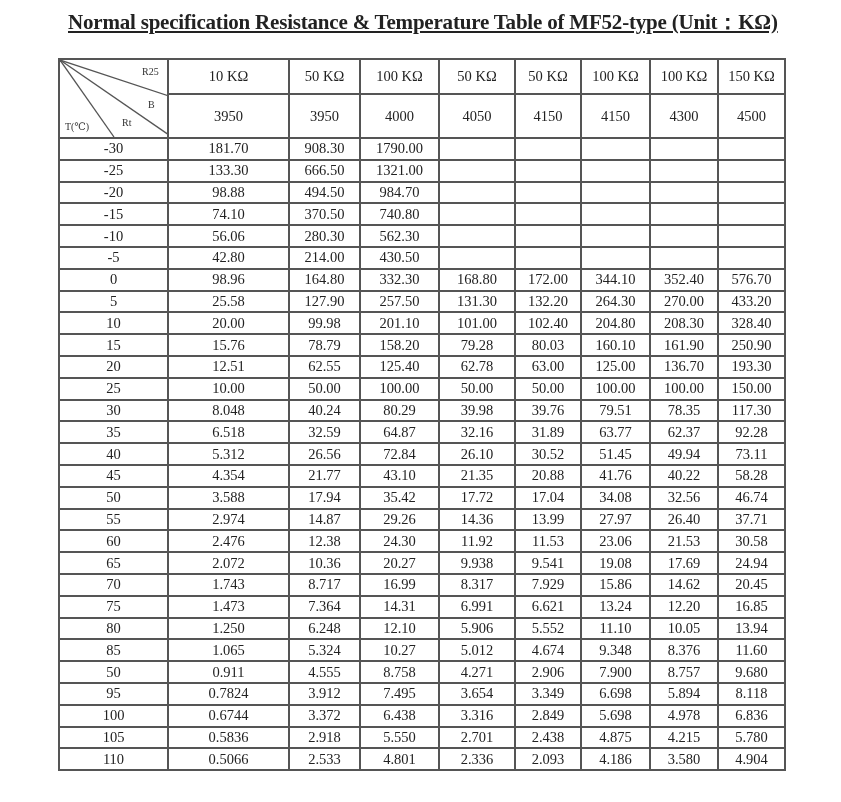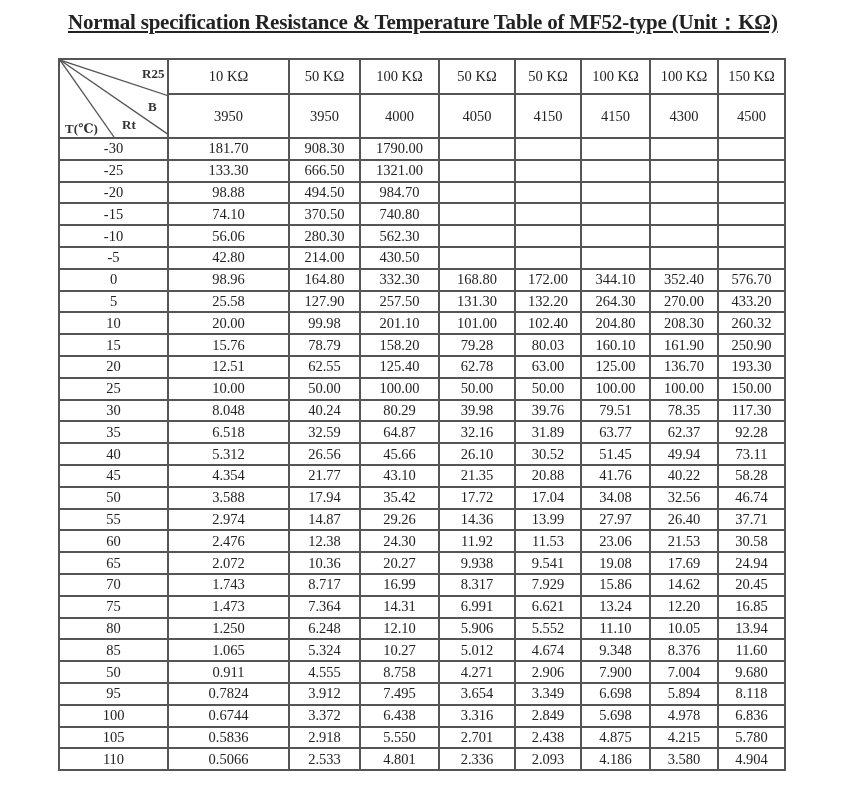--- a/index.html
+++ b/index.html
@@ -16,21 +16,21 @@
   }
   table.rt td, table.rt th {
     border: 2px solid #555;
     text-align: center; padding: 0; font-weight: normal; overflow: hidden; white-space: nowrap;
   }
   table.rt tr.hdr1 td { height: 33px; }
   table.rt tr.hdr2 td { height: 42px; }
   table.rt tr.row td { height: 19.8px; line-height: 19px; }
   td.corner { position: relative; padding: 0; }
   td.corner svg { position: absolute; left: 0; top: 0; }
-  .clabel { position: absolute; font-size: 13px; font-weight: bold; color: #333; }
+  .clabel { position: absolute; font-size: 10px; font-weight: normal; color: #333; }
 </style>
 </head>
 <body>
 
 <div class="title">Normal specification Resistance &amp; Temperature Table of MF52-type (Unit：KΩ)</div>
 
 <table class="rt">
   <colgroup>
     <col style="width:109px">
     <col style="width:121px">
@@ -164,21 +164,21 @@
       </tr>
       <tr class="row">
         <td>10</td>
         <td>20.00</td>
         <td>99.98</td>
         <td>201.10</td>
         <td>101.00</td>
         <td>102.40</td>
         <td>204.80</td>
         <td>208.30</td>
-        <td>260.32</td>
+        <td>328.40</td>
       </tr>
       <tr class="row">
         <td>15</td>
         <td>15.76</td>
         <td>78.79</td>
         <td>158.20</td>
         <td>79.28</td>
         <td>80.03</td>
         <td>160.10</td>
         <td>161.90</td>
@@ -225,21 +225,21 @@
         <td>32.16</td>
         <td>31.89</td>
         <td>63.77</td>
         <td>62.37</td>
         <td>92.28</td>
       </tr>
       <tr class="row">
         <td>40</td>
         <td>5.312</td>
         <td>26.56</td>
-        <td>45.66</td>
+        <td>72.84</td>
         <td>26.10</td>
         <td>30.52</td>
         <td>51.45</td>
         <td>49.94</td>
         <td>73.11</td>
       </tr>
       <tr class="row">
         <td>45</td>
         <td>4.354</td>
         <td>21.77</td>
@@ -339,21 +339,21 @@
         <td>11.60</td>
       </tr>
       <tr class="row">
         <td>50</td>
         <td>0.911</td>
         <td>4.555</td>
         <td>8.758</td>
         <td>4.271</td>
         <td>2.906</td>
         <td>7.900</td>
-        <td>7.004</td>
+        <td>8.757</td>
         <td>9.680</td>
       </tr>
       <tr class="row">
         <td>95</td>
         <td>0.7824</td>
         <td>3.912</td>
         <td>7.495</td>
         <td>3.654</td>
         <td>3.349</td>
         <td>6.698</td>

